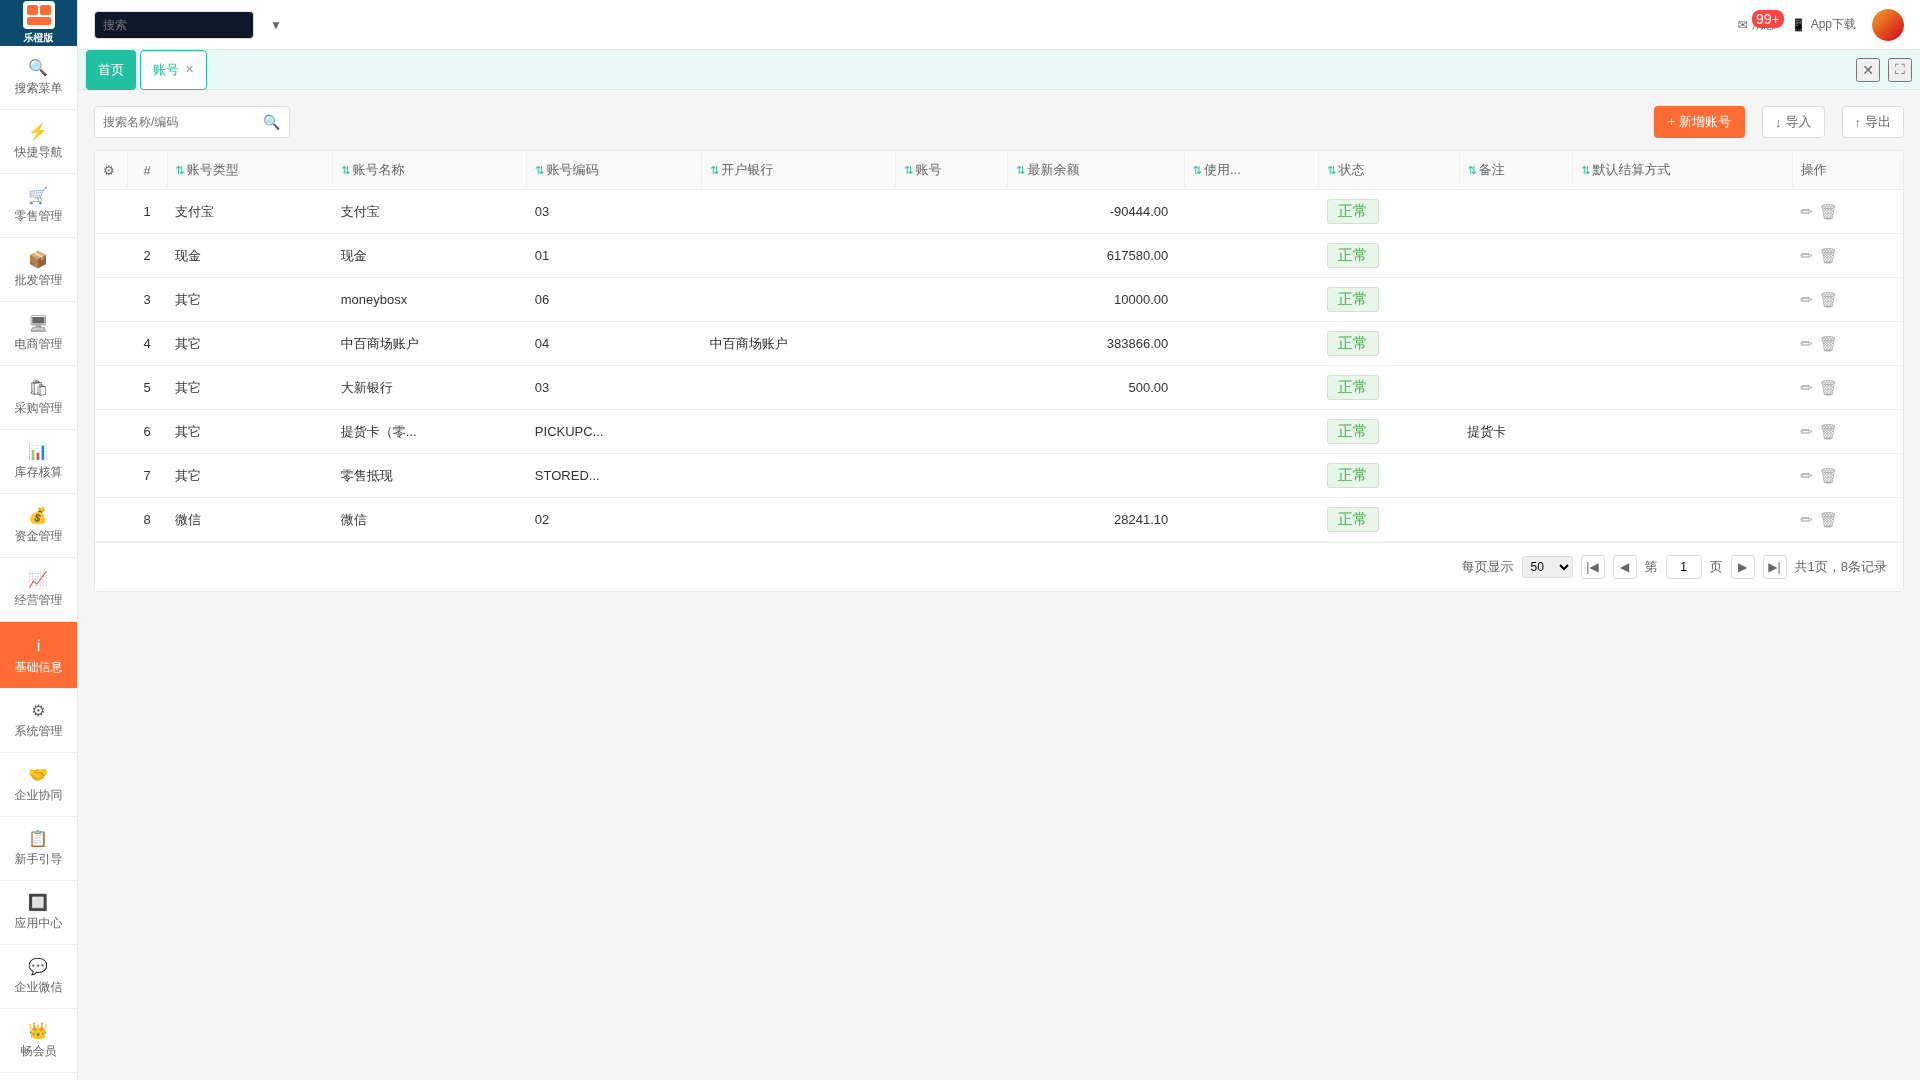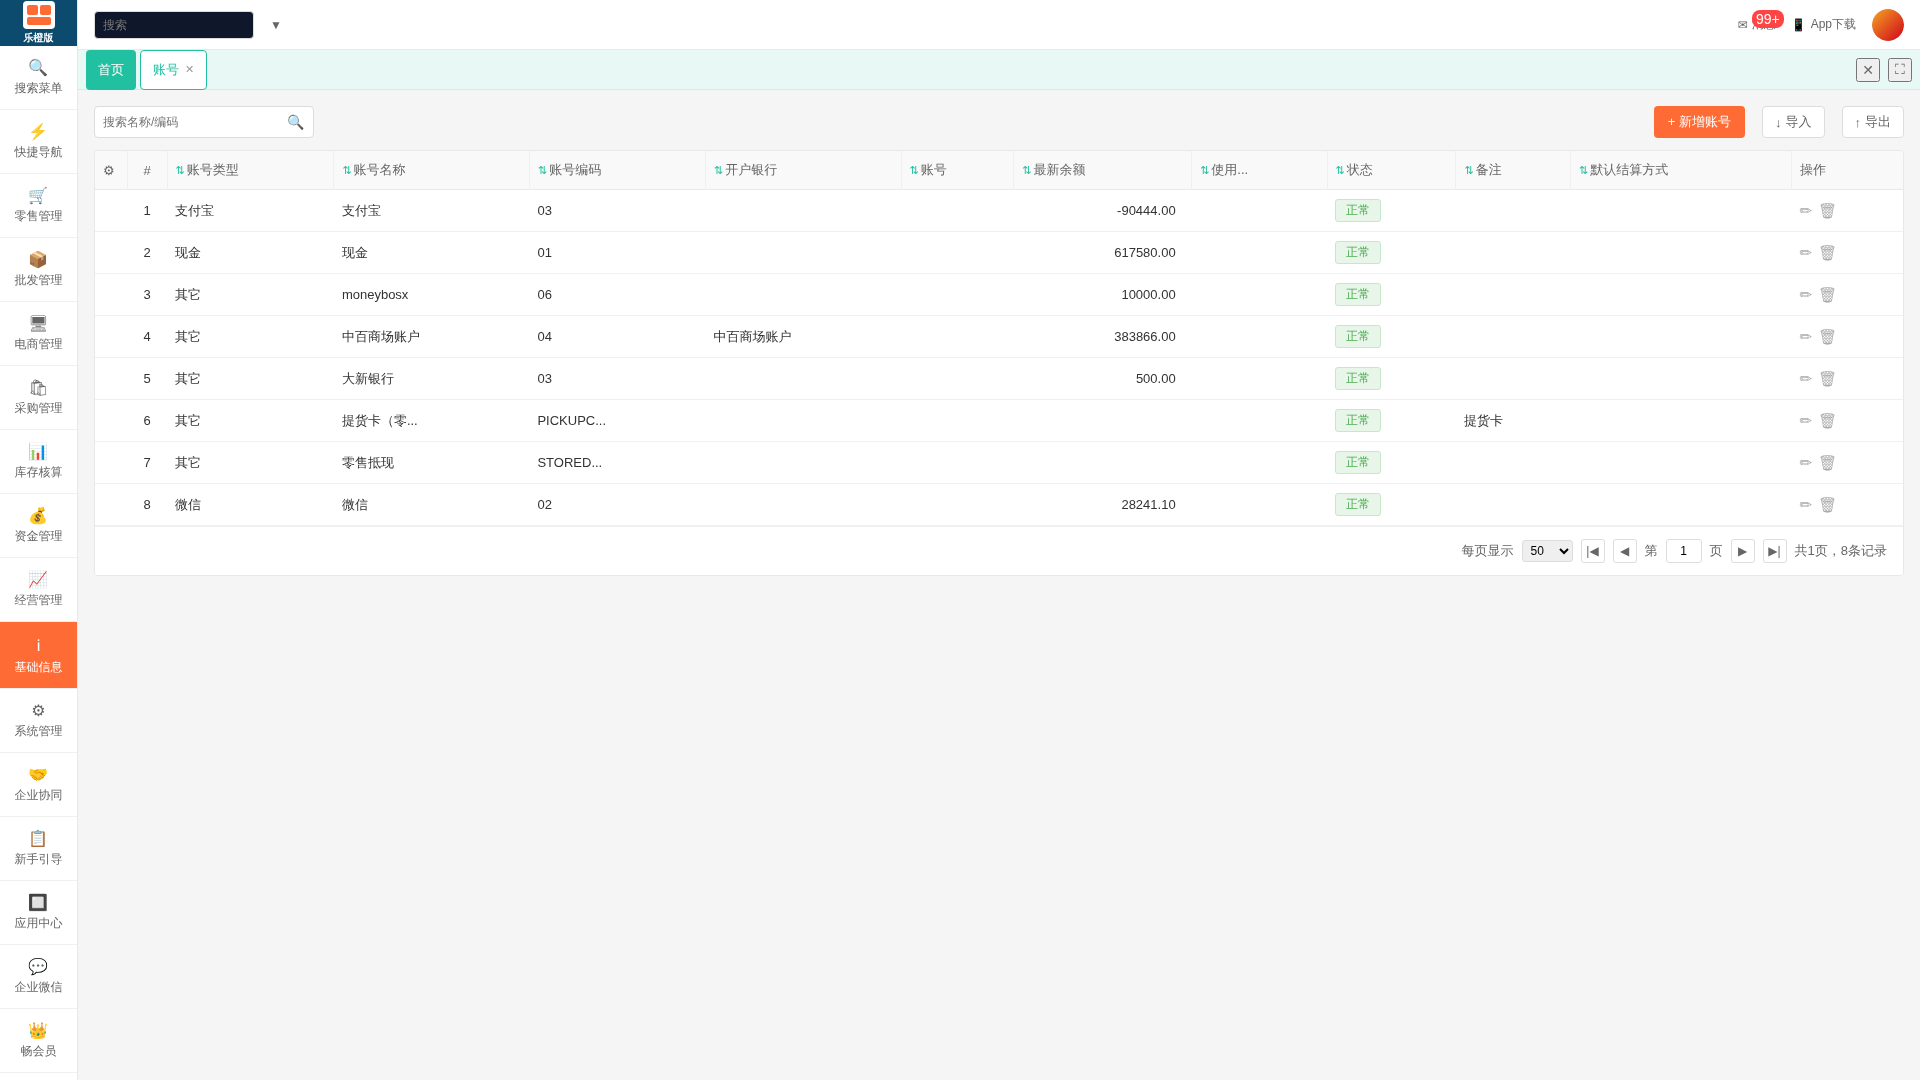--- a/index.html
+++ b/index.html
@@ -192,21 +192,21 @@
       align-items: center;
       justify-content: space-between;
       margin-bottom: 12px;
     }
     .search-input-wrap {
       display: flex;
       align-items: center;
       border: 1px solid #ddd;
       border-radius: 4px;
       background: white;
-      width: 220px;
+      width: 196px;
       height: 32px;
       padding: 0 8px;
     }
     .search-input-wrap input {
       border: none;
       outline: none;
       font-size: 12px;
       color: #999;
       flex: 1;
       background: transparent;
@@ -272,21 +272,21 @@
     }
     .data-table tbody td {
       padding: 9px 8px;
       font-size: 13px;
       color: #333;
     }
     .status-badge {
       display: inline-block;
       padding: 2px 10px;
       border-radius: 3px;
-      font-size: 12px;
+      font-size: 15px;
       background: #e8f5e9;
       color: #4caf50;
       border: 1px solid #c8e6c9;
     }
     .row-number { color: #999; text-align: center; }
     .action-btns { display: flex; gap: 6px; align-items: center; }
     .action-btn { color: #aaa; cursor: pointer; font-size: 15px; }
     .gear-th {
       width: 32px;
       text-align: center;

